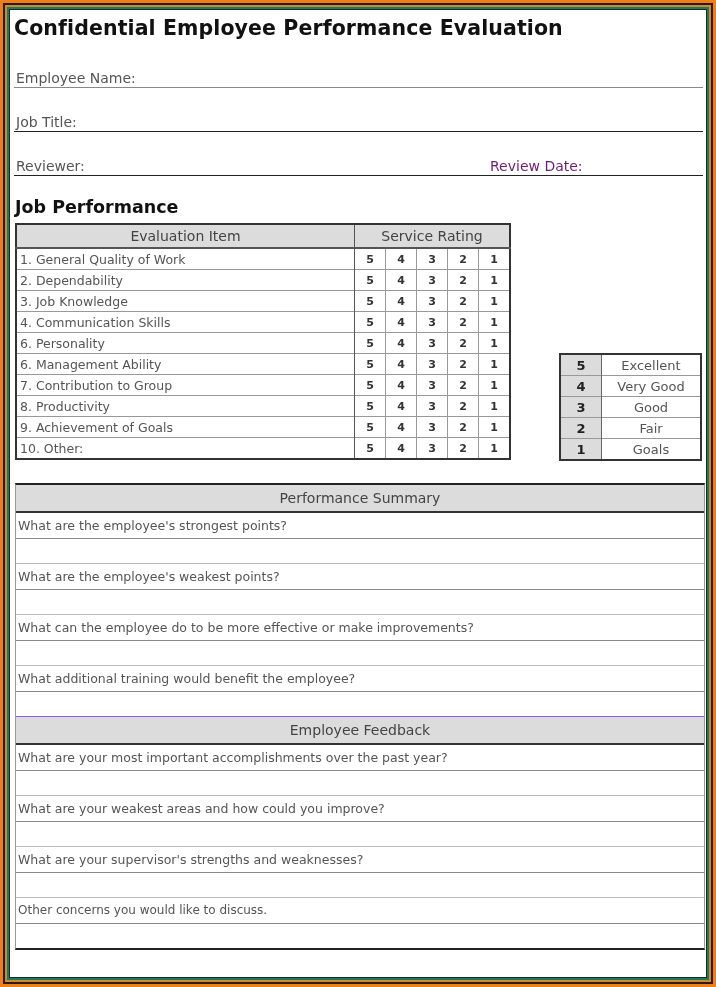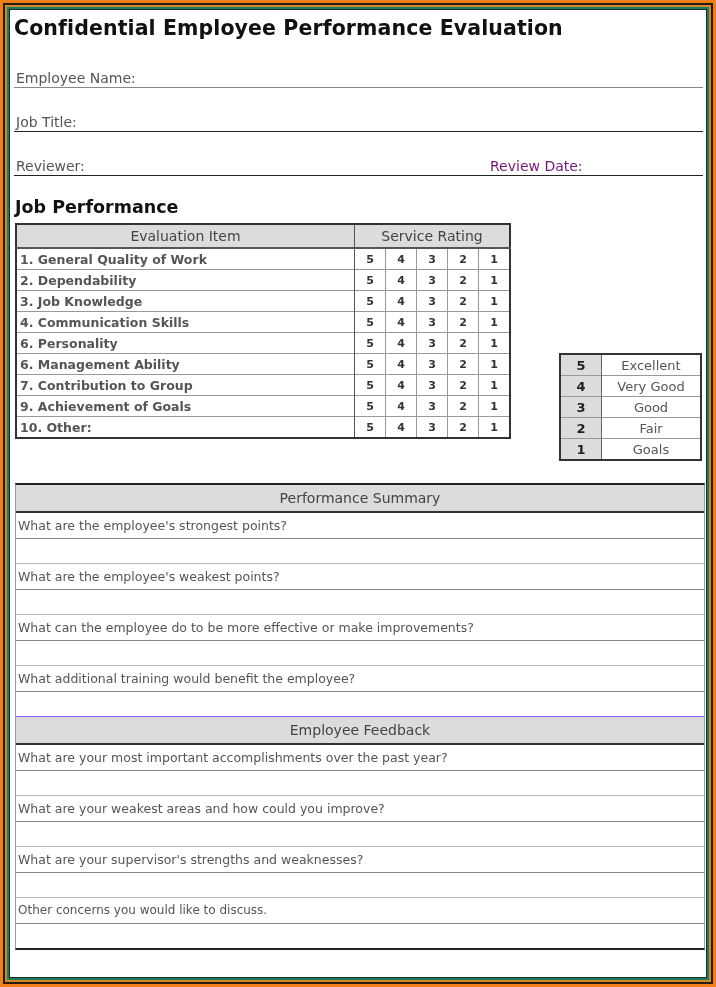--- a/index.html
+++ b/index.html
@@ -22,21 +22,21 @@
   .field.f3 { top:145px; }
   .field .lbl { position:absolute; left:2px; bottom:1px; font-size:14px; color:#555; }
   .field .lbl2 { position:absolute; left:432px; bottom:1px; font-size:14px; color:#701a75;margin-left:44px; }
 
   .section-title { position:absolute; left:5px; top:187px; font-size:17.5px; font-weight:bold; color:#111; }
 
   table { border-collapse:collapse; }
   .perf { position:absolute; left:5px; top:213px; width:496px; border:2px solid #333; }
   .perf td, .perf th { height:20px; padding:0; font-weight:normal; }
   .perf th { background:#dcdcdc; color:#444; font-size:14px; border-bottom:2px solid #555; height:22px;text-align:center; }
-  .perf td.item { border-top:1px solid #999; color:#555; font-size:12.5px; padding-left:3px; width:334px;font-weight:bold; }
+  .perf td.item { border-top:1px solid #999; color:#555; font-size:12.5px; padding-left:3px; width:334px; }
   .perf td.num { border-top:1px solid #999; border-left:1px solid #999; text-align:center; font-size:11px; font-weight:bold; color:#333; width:30px; }
   .perf td.first { border-left:1px solid #555; }
   .perf th.sr { border-left:1px solid #555; }
 
   .legend { position:absolute; left:549px; top:343px; width:143px; border:2px solid #333; }
   .legend td { height:20px; padding:0; border-top:1px solid #999; font-size:13px; text-align:center; }
   .legend td.n { background:#dcdcdc; font-weight:bold; color:#222; width:40px; border-right:1px solid #666; }
   .legend td.t { color:#555; }
   .legend tr:first-child td { border-top:none; }
 
@@ -130,20 +130,28 @@
         </tr>
         <tr>
           <td class="item">7.  Contribution to Group</td>
           <td class="num first">5</td>
           <td class="num">4</td>
           <td class="num">3</td>
           <td class="num">2</td>
           <td class="num">1</td>
         </tr>
         <tr>
+          <td class="item">8.  Productivity</td>
+          <td class="num first">5</td>
+          <td class="num">4</td>
+          <td class="num">3</td>
+          <td class="num">2</td>
+          <td class="num">1</td>
+        </tr>
+        <tr>
           <td class="item">9.  Achievement of Goals</td>
           <td class="num first">5</td>
           <td class="num">4</td>
           <td class="num">3</td>
           <td class="num">2</td>
           <td class="num">1</td>
         </tr>
         <tr>
           <td class="item">10. Other:</td>
           <td class="num first">5</td>

